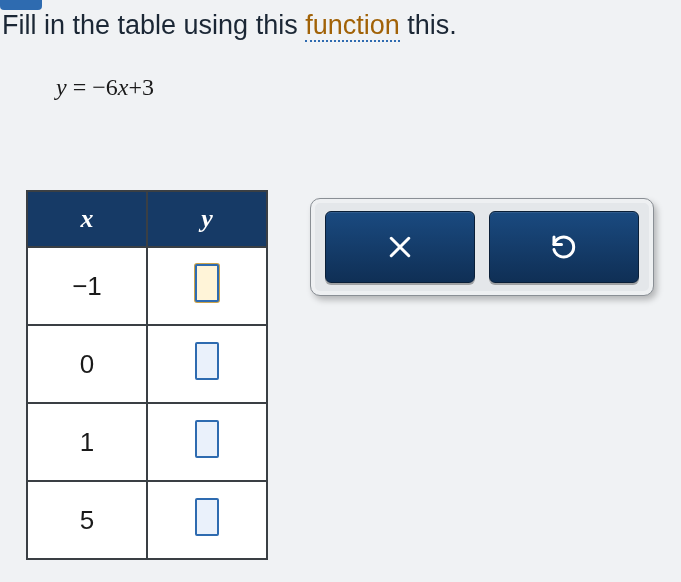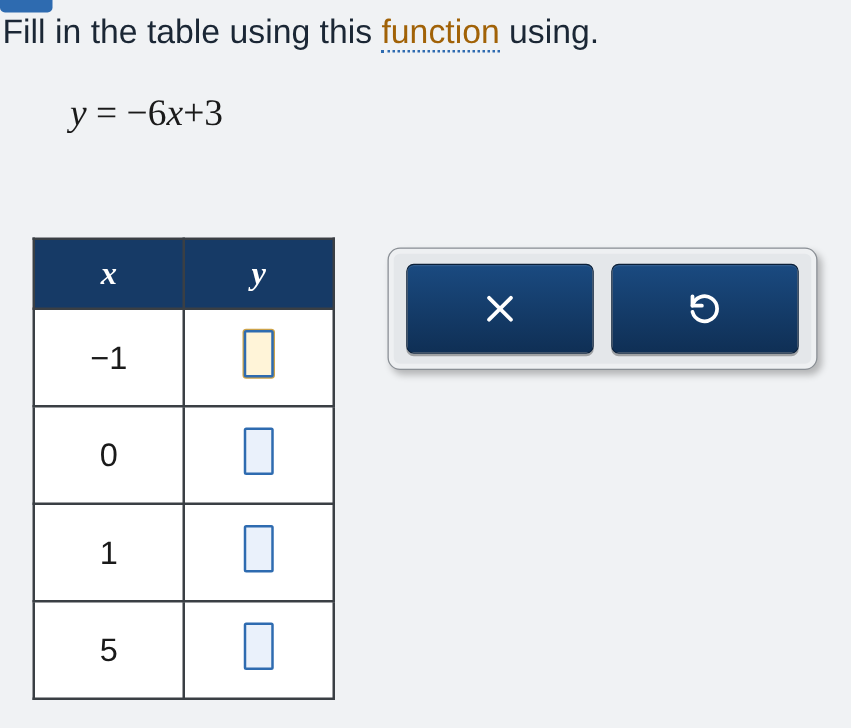--- a/index.html
+++ b/index.html
@@ -26,21 +26,21 @@
     font-family: 'Segoe UI', Arial, sans-serif;
     color: #1b2735;
   }
   .instruction .fn {
     border-bottom: 2px dotted #2e6bb0;
     color: #a16207;
   }
   .equation {
     position: absolute;
     top: 74px; left: 56px;
-    font-size: 30px;
+    font-size: 24px;
     font-style: italic;
     font-family: 'Times New Roman', Georgia, serif;
     color: #1a1a1a;
   }
   .equation .eq { font-style: normal; }
   .equation .minus { font-style: normal; }
   .tbl {
     position: absolute;
     top: 190px; left: 26px;
     border-collapse: collapse;
@@ -106,21 +106,21 @@
     font-family: Arial, sans-serif;
   }
   .btn svg { width: 30px; height: 30px; fill: none; stroke: #fff; stroke-width: 2.4; stroke-linecap: round; stroke-linejoin: round; }
 </style>
 </head>
 <body>
 
 <div class="tab-nub"></div>
 
 <div class="instruction">
-  <span>Fill in the table using this </span><span class="fn">function</span><span> using.</span>
+  <span>Fill in the table using this </span><span class="fn">function</span><span> this.</span>
 </div>
 
 <div class="equation">
   <span>y</span>
   <span class="eq">=</span>
   <span class="minus">−</span><span class="eq">6</span><span>x</span><span class="eq">+</span><span class="eq">3</span>
 </div>
 
 <table class="tbl">
   <tbody>

